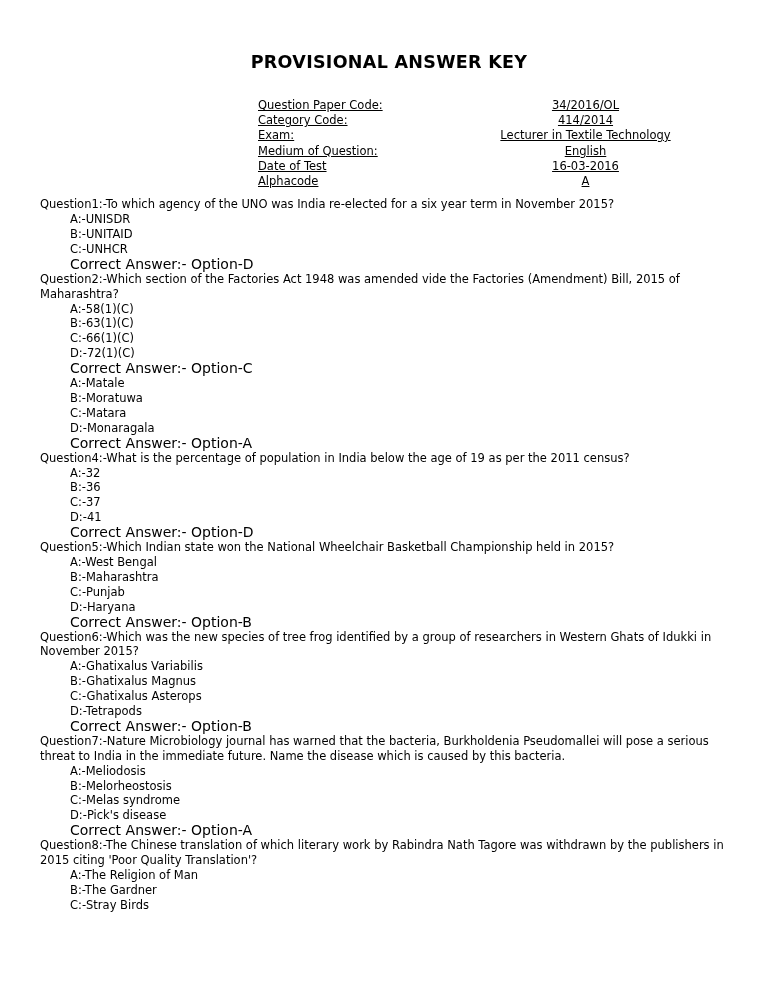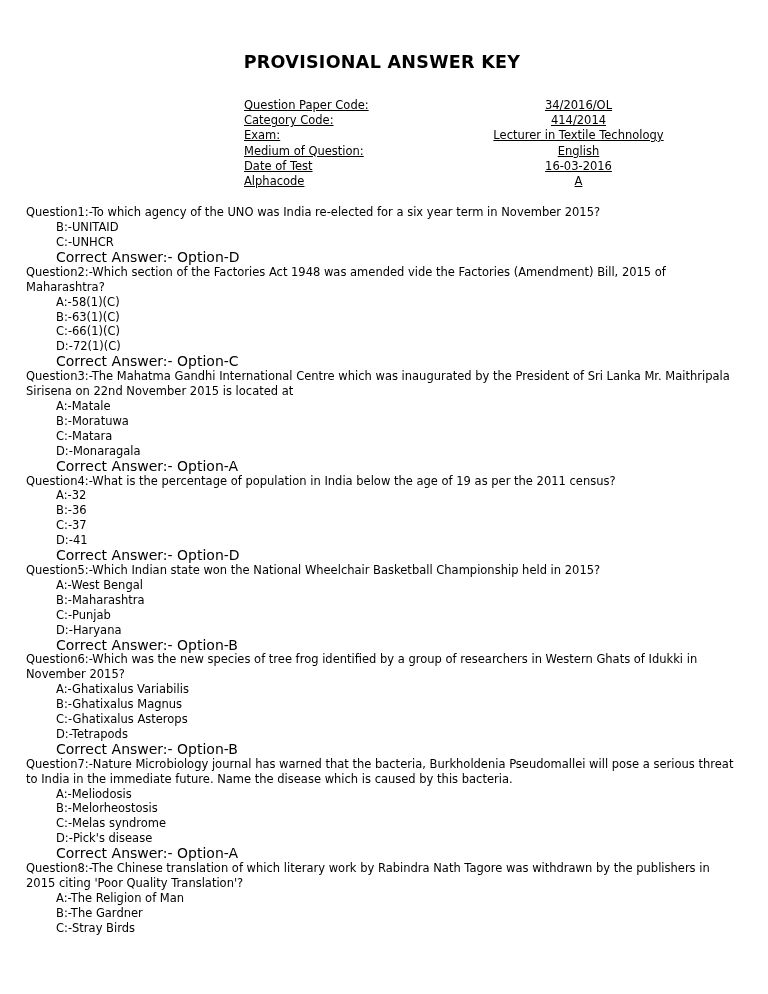--- a/index.html
+++ b/index.html
@@ -12,21 +12,21 @@
     min-height: 994px;
     font-family: "DejaVu Sans", sans-serif;
     color: #000000;
     -webkit-font-smoothing: antialiased;
   }
   .page {
     position: relative;
     width: 768px;
     min-height: 994px;
     box-sizing: border-box;
-    padding: 52px 30px 10px 26px;
+    padding: 52px 30px 10px 40px;
   }
   .doc-title {
     text-align: center;
     font-size: 17.5px;
     font-weight: bold;
     letter-spacing: 0.3px;
     margin: 0 0 26px 0;
   }
   .meta-block {
     margin: 0 0 6px 218px;
@@ -39,21 +39,21 @@
   }
   .meta-label {
     width: 175px;
     flex: 0 0 175px;
   }
   .meta-value {
     flex: 1 1 auto;
     text-align: center;
   }
   .qa-list {
-    margin-top: 16px;
+    margin-top: 8px;
   }
   .q-block {
     margin: 0;
   }
   .q-text {
     font-size: 11.5px;
     line-height: 14.9px;
     margin: 0;
     text-indent: 0;
   }
@@ -99,36 +99,36 @@
     <div class="meta-row">
       <div class="meta-label">Alphacode</div>
       <div class="meta-value">A</div>
     </div>
   </div>
 
   <div class="qa-list">
 
     <div class="q-block">
       <p class="q-text">Question1:-To which agency of the UNO was India re-elected for a six year term in November 2015?</p>
+      <p class="opt">A:-UNISDR</p>
       <p class="opt">B:-UNITAID</p>
       <p class="opt">C:-UNHCR</p>
       <p class="ans">Correct Answer:- Option-D</p>
     </div>
 
     <div class="q-block">
       <p class="q-text">Question2:-Which section of the Factories Act 1948 was amended vide the Factories (Amendment) Bill, 2015 of Maharashtra?</p>
       <p class="opt">A:-58(1)(C)</p>
       <p class="opt">B:-63(1)(C)</p>
       <p class="opt">C:-66(1)(C)</p>
       <p class="opt">D:-72(1)(C)</p>
       <p class="ans">Correct Answer:- Option-C</p>
     </div>
 
     <div class="q-block">
-      <p class="q-text">Question3:-The Mahatma Gandhi International Centre which was inaugurated by the President of Sri Lanka Mr. Maithripala Sirisena on 22nd November 2015 is located at</p>
       <p class="opt">A:-Matale</p>
       <p class="opt">B:-Moratuwa</p>
       <p class="opt">C:-Matara</p>
       <p class="opt">D:-Monaragala</p>
       <p class="ans">Correct Answer:- Option-A</p>
     </div>
 
     <div class="q-block">
       <p class="q-text">Question4:-What is the percentage of population in India below the age of 19 as per the 2011 census?</p>
       <p class="opt">A:-32</p>

